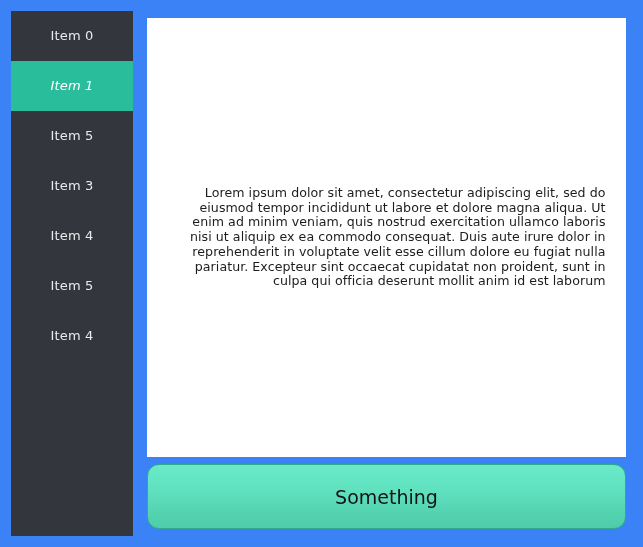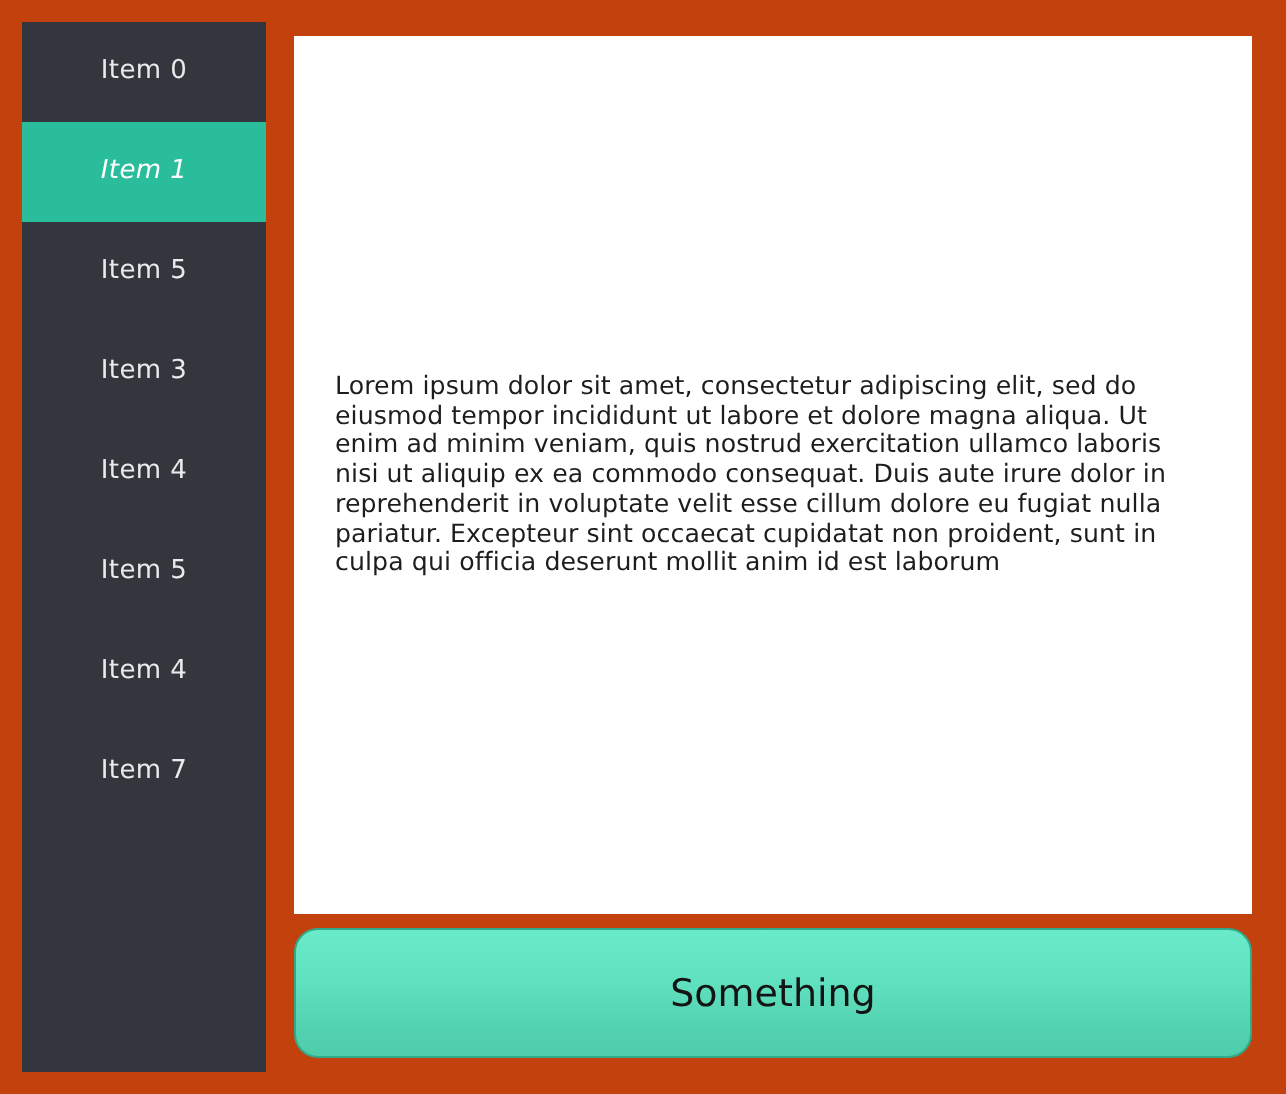--- a/index.html
+++ b/index.html
@@ -12,21 +12,21 @@
     height: 547px;
     background: #efefef;
     font-family: "DejaVu Sans", "Liberation Sans", sans-serif;
     overflow: hidden;
   }
 
   .app-window {
     position: relative;
     width: 643px;
     height: 547px;
-    background: #c2410c;
+    background: #3b82f6;
     box-sizing: border-box;
   }
 
   
   .sidebar {
     position: absolute;
     left: 11px;
     top: 11px;
     width: 122px;
     height: 525px;
@@ -64,21 +64,21 @@
     box-sizing: border-box;
     display: flex;
     align-items: center;
     justify-content: center;
   }
 
   .content-text {
     width: 438px;
     margin: 0;
     padding: 0;
-    text-align: left;
+    text-align: right;
     color: #1d1d1d;
     font-size: 12.6px;
     line-height: 14.8px;
     letter-spacing: 0.05px;
   }
 
   
   .action-button {
     position: absolute;
     left: 147px;
@@ -119,23 +119,20 @@
     </div>
     <div class="sidebar-item">
       <span>Item 4</span>
     </div>
     <div class="sidebar-item">
       <span>Item 5</span>
     </div>
     <div class="sidebar-item">
       <span>Item 4</span>
     </div>
-    <div class="sidebar-item">
-      <span>Item 7</span>
-    </div>
   </nav>
 
   <section class="content-panel">
     <p class="content-text">Lorem ipsum dolor sit amet, consectetur adipiscing elit, sed do eiusmod tempor incididunt ut labore et dolore magna aliqua. Ut enim ad minim veniam, quis nostrud exercitation ullamco laboris nisi ut aliquip ex ea commodo consequat. Duis aute irure dolor in reprehenderit in voluptate velit esse cillum dolore eu fugiat nulla pariatur. Excepteur sint occaecat cupidatat non proident, sunt in culpa qui officia deserunt mollit anim id est laborum</p>
   </section>
 
   <button class="action-button">Something</button>
 
 </div>
 

